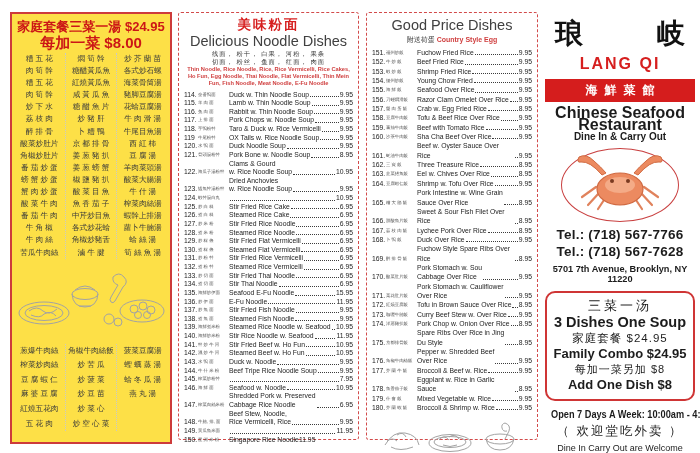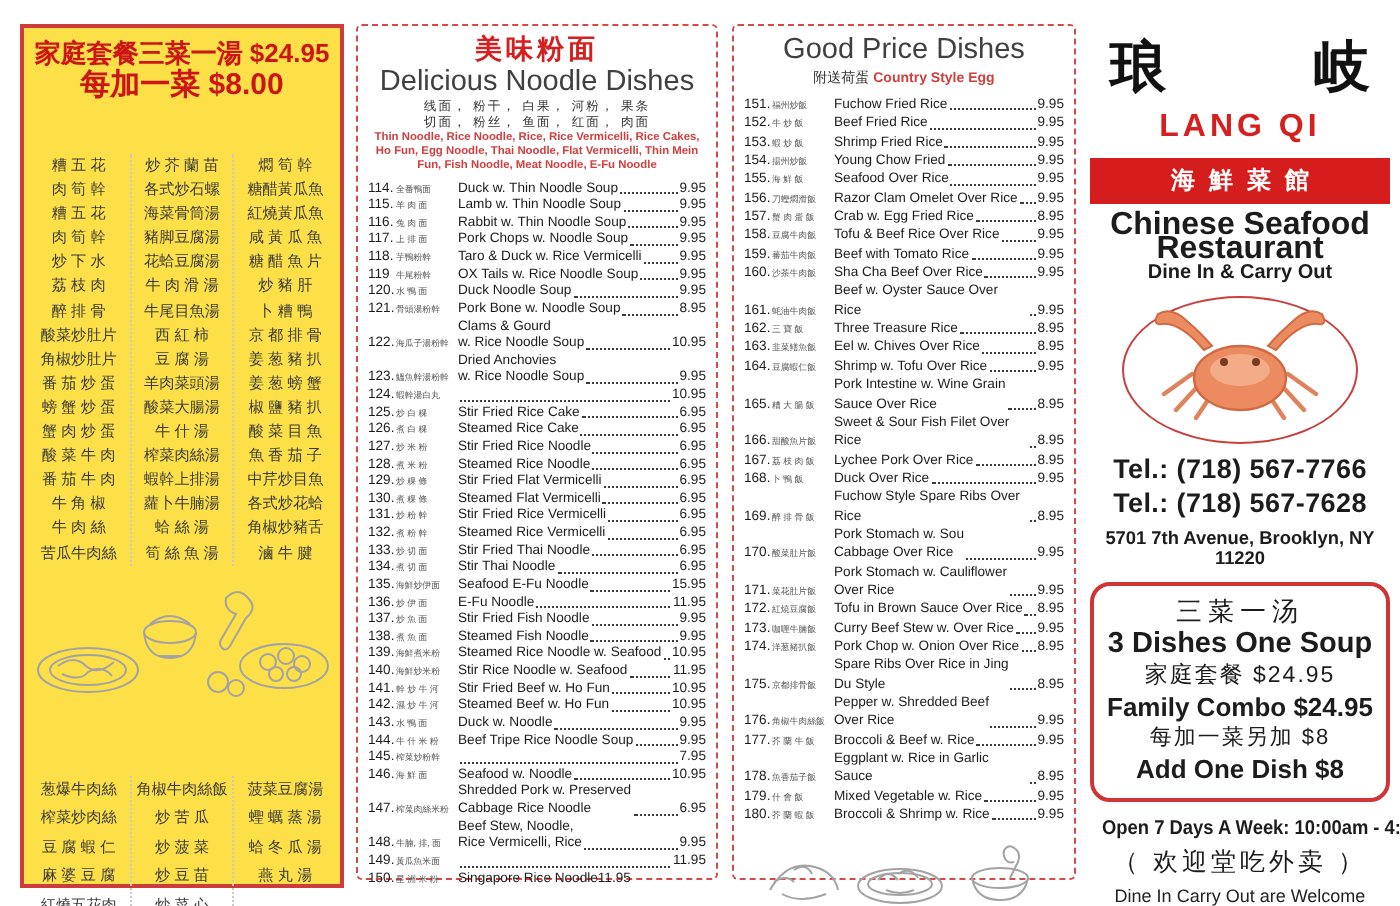--- a/index.html
+++ b/index.html
@@ -9,21 +9,21 @@
   }
   
   .left-panel{
     position:absolute;left:10px;top:12px;width:158px;height:428px;
     border:2px solid #cd3b3b;background:#fde047;display:flex;flex-direction:column;
   }
   .left-head{text-align:center;color:#cc1616;font-weight:bold;padding-top:5px;}
   .left-head .l1{font-size:13px;line-height:16px;}
   .left-head .l2{font-size:15px;line-height:15px;}
   .tri-grid{display:flex;padding:3px 2px 0 2px;}
-  .tri-grid .col{flex:1;text-align:center;font-size:7.6px;color:#3a3a3a;margin-top:24px;}
+  .tri-grid .col{flex:1;text-align:center;font-size:7.6px;color:#3a3a3a;}
   .tri-grid .col + .col{border-left:1px dotted #c9c9c9;}
   .tri-top .col div{line-height:12.1px;white-space:nowrap;}
   .tri-bottom .col div{line-height:14.6px;white-space:nowrap;}
   .left-art{height:82px;display:flex;align-items:center;justify-content:center;}
   
   .menu-panel{
     position:absolute;top:12px;height:428px;border:1.5px dashed #d24a4a;border-radius:3px;
     background:#fff;box-sizing:border-box;padding:4px 5px 0 5px;
   }
   .noodle-panel{left:178px;width:181px;}
@@ -88,57 +88,57 @@
         <div>螃 蟹 炒 蛋</div>
         <div>蟹 肉 炒 蛋</div>
         <div>酸 菜 牛 肉</div>
         <div>番 茄 牛 肉</div>
         <div>牛 角 椒</div>
         <div>牛 肉 絲</div>
         <div>苦瓜牛肉絲</div>
       </div>
     <div class="col">
 
+    <div>燜 筍 幹</div>
+        <div>糖醋黃瓜魚</div>
+        <div>紅燒黃瓜魚</div>
+        <div>咸 黃 瓜 魚</div>
+        <div>糖 醋 魚 片</div>
+        <div>炒 豬 肝</div>
+        <div>卜 糟 鴨</div>
+        <div>京 都 排 骨</div>
+        <div>姜 葱 豬 扒</div>
+        <div>姜 葱 螃 蟹</div>
+        <div>椒 鹽 豬 扒</div>
+        <div>酸 菜 目 魚</div>
+        <div>魚 香 茄 子</div>
+        <div>中芹炒目魚</div>
+        <div>各式炒花蛤</div>
+        <div>角椒炒豬舌</div>
+        <div>滷 牛 腱</div>
+      </div>
+    <div class="col">
+
     <div>炒 芥 蘭 苗</div>
         <div>各式炒石螺</div>
         <div>海菜骨筒湯</div>
         <div>豬脚豆腐湯</div>
         <div>花蛤豆腐湯</div>
         <div>牛 肉 滑 湯</div>
         <div>牛尾目魚湯</div>
         <div>西 紅 柿</div>
         <div>豆 腐 湯</div>
         <div>羊肉菜頭湯</div>
         <div>酸菜大腸湯</div>
         <div>牛 什 湯</div>
         <div>榨菜肉絲湯</div>
         <div>蝦幹上排湯</div>
         <div>蘿卜牛腩湯</div>
         <div>蛤 絲 湯</div>
         <div>筍 絲 魚 湯</div>
-      </div>
-    <div class="col">
-
-    <div>燜 筍 幹</div>
-        <div>糖醋黃瓜魚</div>
-        <div>紅燒黃瓜魚</div>
-        <div>咸 黃 瓜 魚</div>
-        <div>糖 醋 魚 片</div>
-        <div>炒 豬 肝</div>
-        <div>卜 糟 鴨</div>
-        <div>京 都 排 骨</div>
-        <div>姜 葱 豬 扒</div>
-        <div>姜 葱 螃 蟹</div>
-        <div>椒 鹽 豬 扒</div>
-        <div>酸 菜 目 魚</div>
-        <div>魚 香 茄 子</div>
-        <div>中芹炒目魚</div>
-        <div>各式炒花蛤</div>
-        <div>角椒炒豬舌</div>
-        <div>滷 牛 腱</div>
       </div>
   </div>
   <div class="left-art">
     <svg width="148" height="78" viewBox="0 0 148 78">
       <g class="sketch">
         <ellipse cx="27" cy="52" rx="25" ry="11"></ellipse>
         <ellipse cx="27" cy="52" rx="19" ry="7.5"></ellipse>
         <path d="M12,50 q8,-6 14,0 q6,5 14,-2 M14,54 q9,4 13,-1 q7,-4 12,2"></path>
         <ellipse cx="68" cy="33" rx="13" ry="5.5"></ellipse>
         <path d="M55,33 q1,13 13,13 q12,0 13,-13 M62,45 h12"></path>

